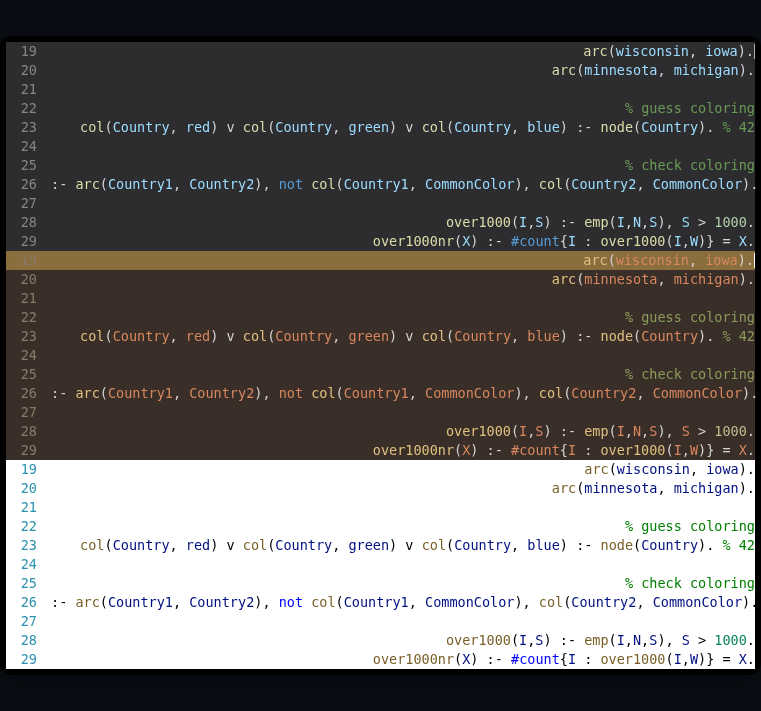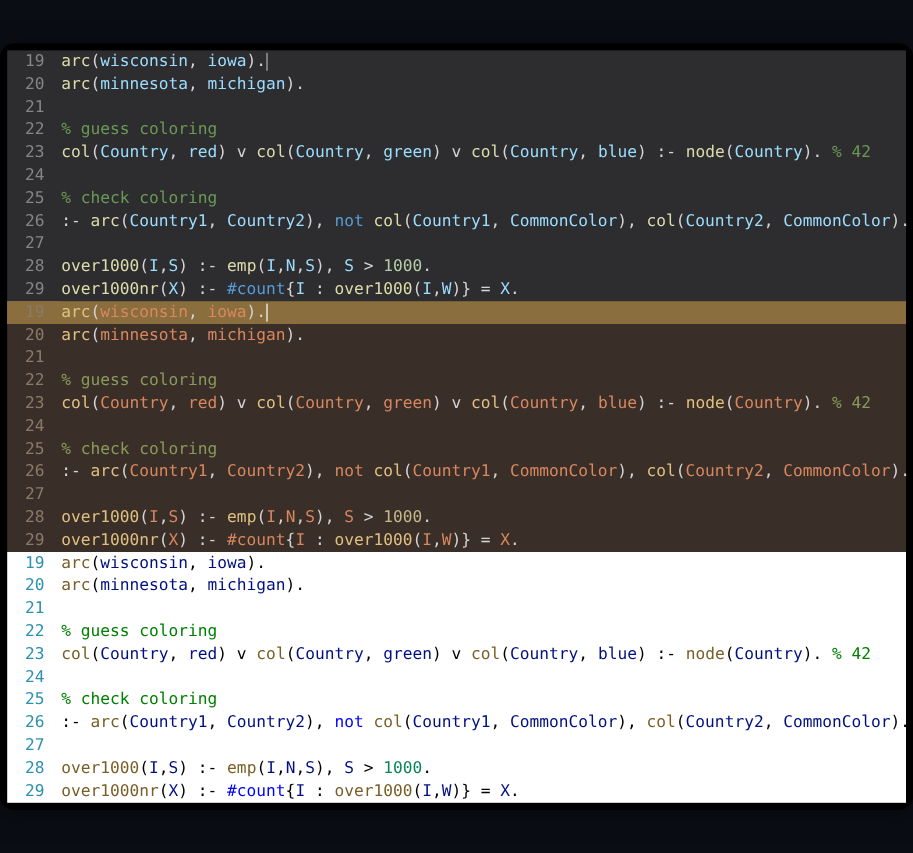--- a/index.html
+++ b/index.html
@@ -13,21 +13,21 @@
   }
   .panel { font-family: 'Consolas', 'Monaco', monospace; font-size: 13.5px; line-height: 19px; }
   .panel.dark1 { background: #2d2d30; }
   .panel.dark2 { background: #3a2f28; }
   .panel.light { background: #ffffff; }
   .panel.dark1 .line, .panel.dark2 .line, .panel.light .line { display: flex; }
   .gutter { width: 45px; text-align: right; padding-right: 14px; user-select: none; flex-shrink: 0; }
   .panel.dark1 .gutter { color: #858585; }
   .panel.dark2 .gutter { color: #8a7a6a; }
   .panel.light .gutter { color: #2b91af; }
-  .code { white-space: pre; flex: 1; position: relative; }
+  .code { white-space: pre; flex: 1; position: relative; text-align: right; }
   .panel.dark1 .code { color: #d4d4d4; }
   .panel.dark2 .code { color: #d4d4d4; }
   .panel.light .code { color: #000000; }
   .line.highlight { background: #8b6e3e; }
   .line.highlight .gutter { background: #8b6e3e; }
   
   
   .dark1 .fn { color: #dcdcaa; }
   .dark1 .var { color: #9cdcfe; }
   .dark1 .op { color: #d4d4d4; }

